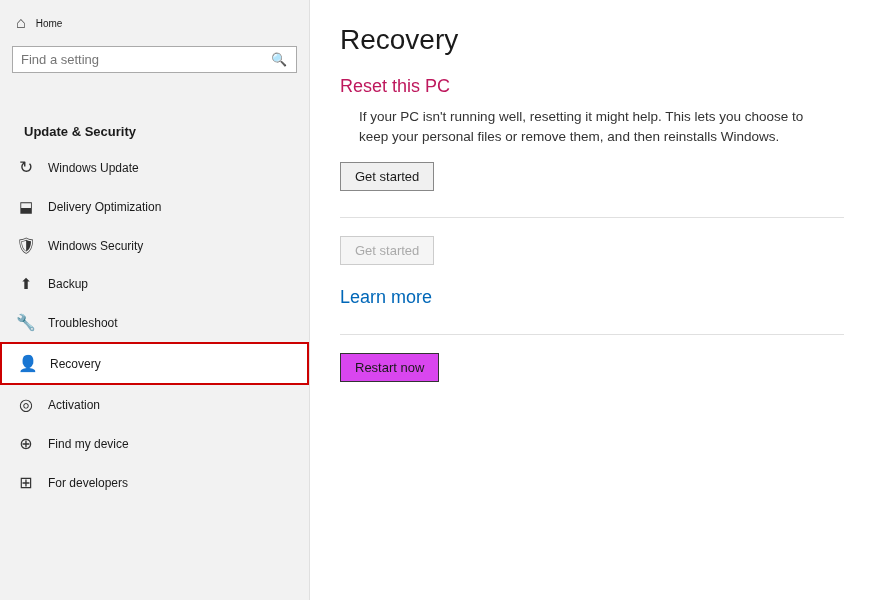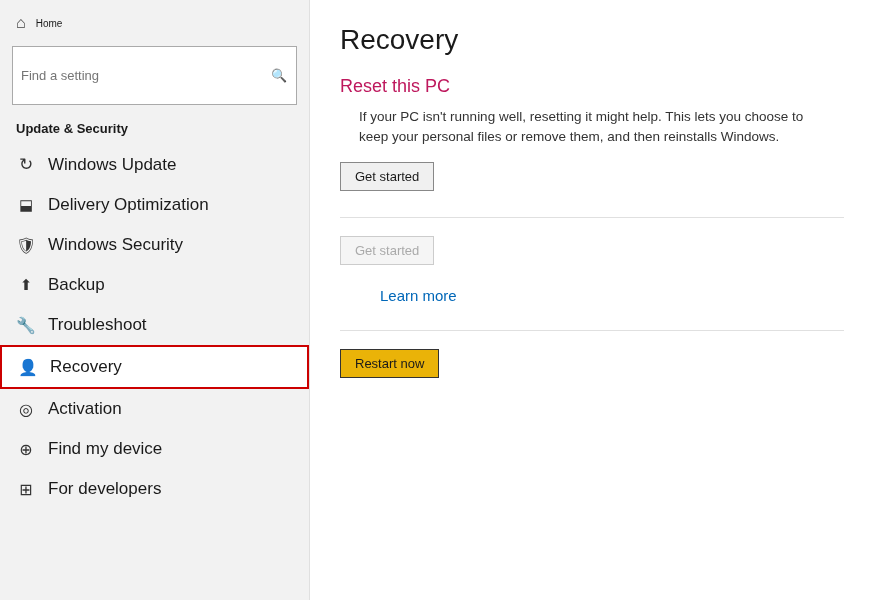--- a/index.html
+++ b/index.html
@@ -43,42 +43,43 @@
       font-size: 10px;
       color: #1a1a1a;
     }
 
     .search-box {
       margin: 4px 12px 10px 12px;
       display: flex;
       align-items: center;
       border: 1px solid #aaa;
       background: #fff;
-      padding: 21px 8px;
+      padding: 5px 8px;
     }
 
     .search-input {
       border: none;
       outline: none;
       background: transparent;
       font-size: 13px;
       color: #555;
       flex: 1;
     }
 
     .search-icon-svg {
       font-size: 13px;
       color: #555;
     }
 
     .sidebar-section-title {
       font-size: 13px;
       font-weight: 700;
       color: #1a1a1a;
-      padding: 6px 16px 8px 16px;
+      padding: 6px 16px 8px 24px;
+      margin-top: 35px;
     }
 
     .sidebar-item {
       display: flex;
       align-items: center;
       gap: 12px;
       padding: 10px 16px;
       cursor: pointer;
       position: relative;
     }
@@ -90,21 +91,21 @@
 
     .sidebar-item-icon {
       font-size: 16px;
       color: #333;
       width: 20px;
       text-align: center;
       flex-shrink: 0;
     }
 
     .sidebar-item-label {
-      font-size: 17px;
+      font-size: 12px;
       color: #1a1a1a;
     }
 
     
     .main-content {
       flex: 1;
       background: #fff;
       padding: 24px 30px 24px 30px;
       overflow-y: auto;
     }
@@ -144,43 +145,42 @@
     .btn:disabled, .btn.disabled {
       color: #aaa;
       border-color: #ccc;
       background: #f5f5f5;
       cursor: default;
     }
 
     .learn-more {
       color: #0067b8;
       text-decoration: none;
-      font-size: 15px;
+      font-size: 18px;
       display: inline-block;
       margin-bottom: 22px;
       cursor: pointer;
-      margin-left: 40px;
     }
 
     .divider {
       border: none;
       border-top: 1px solid #e0e0e0;
       margin: 4px 0 18px 0;
     }
 
     .restart-btn-wrap {
       display: inline-block;
       border: 1.5px solid #333;
     }
 
     .restart-btn {
       padding: 6px 14px;
       font-size: 13px;
       border: none;
-      background: #eab308;
+      background: #d946ef;
       cursor: pointer;
       color: #1a1a1a;
     }
   </style>
 </head>
 <body>
 
 <nav class="sidebar">
   <div class="sidebar-home">
     <span class="sidebar-home-icon">⌂</span>

